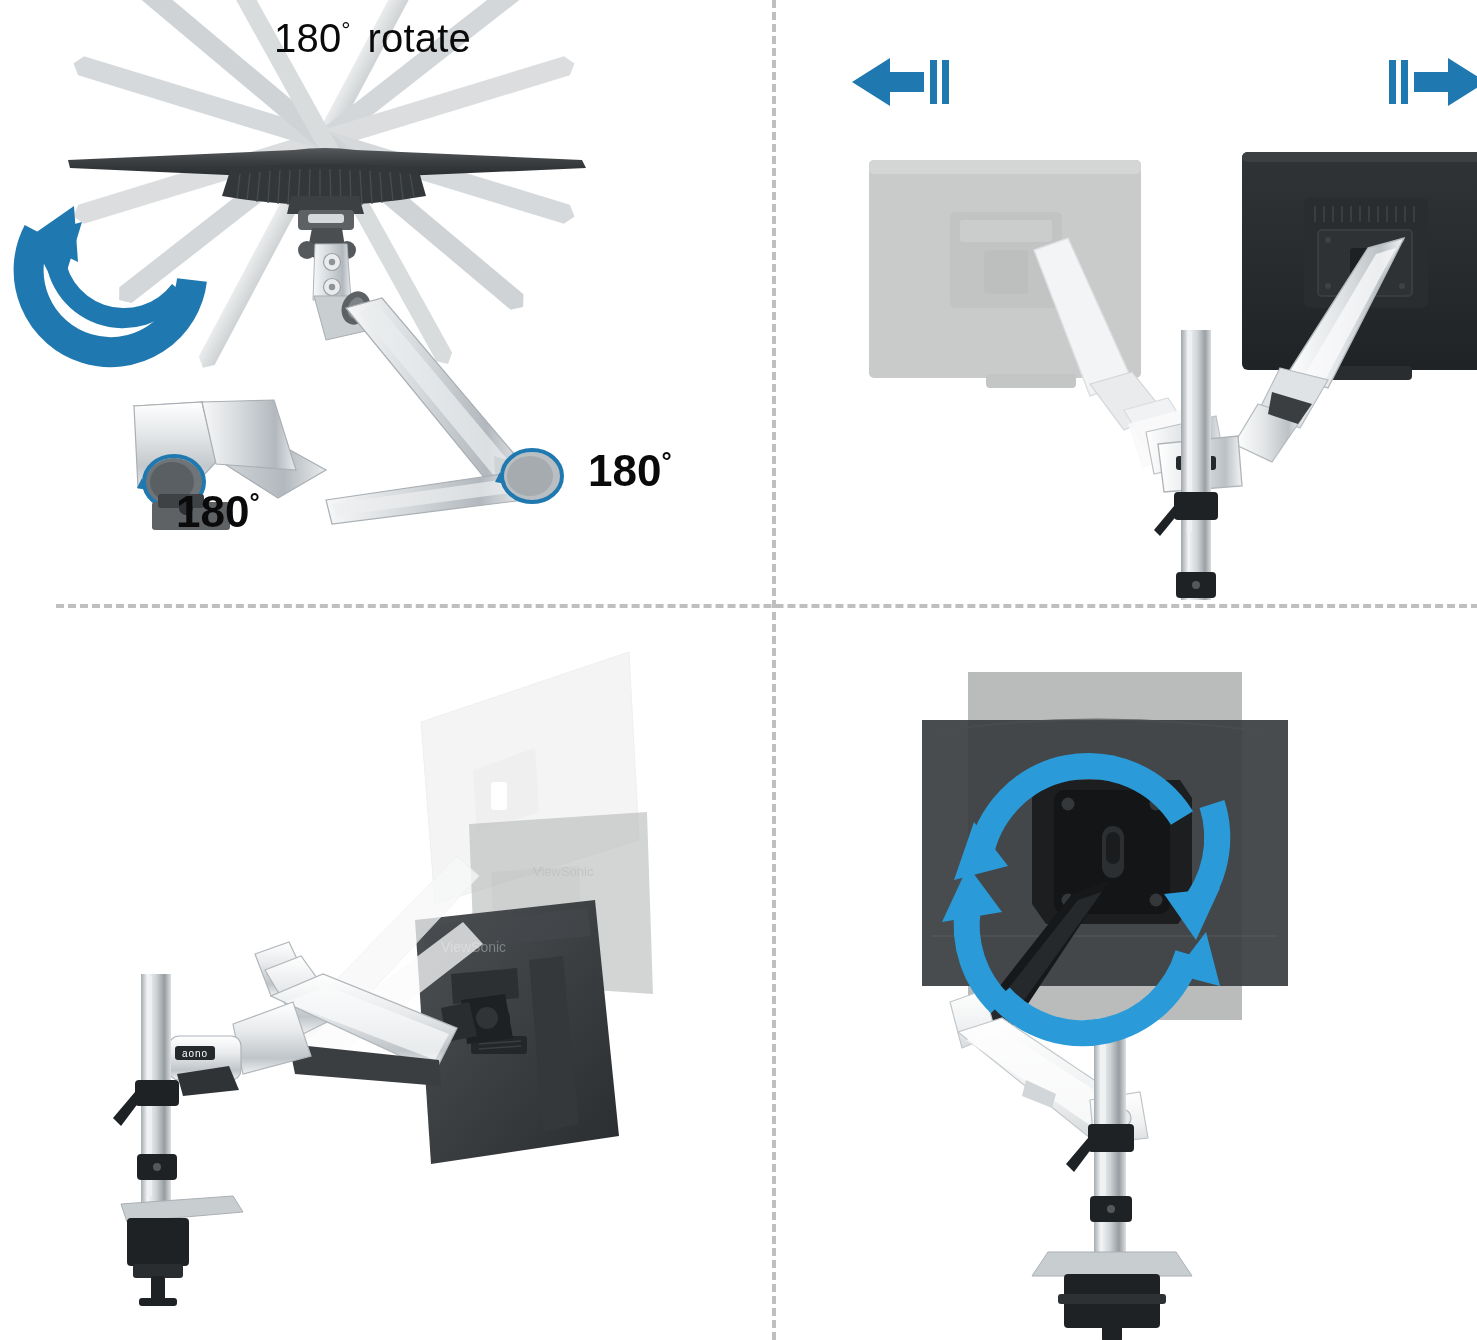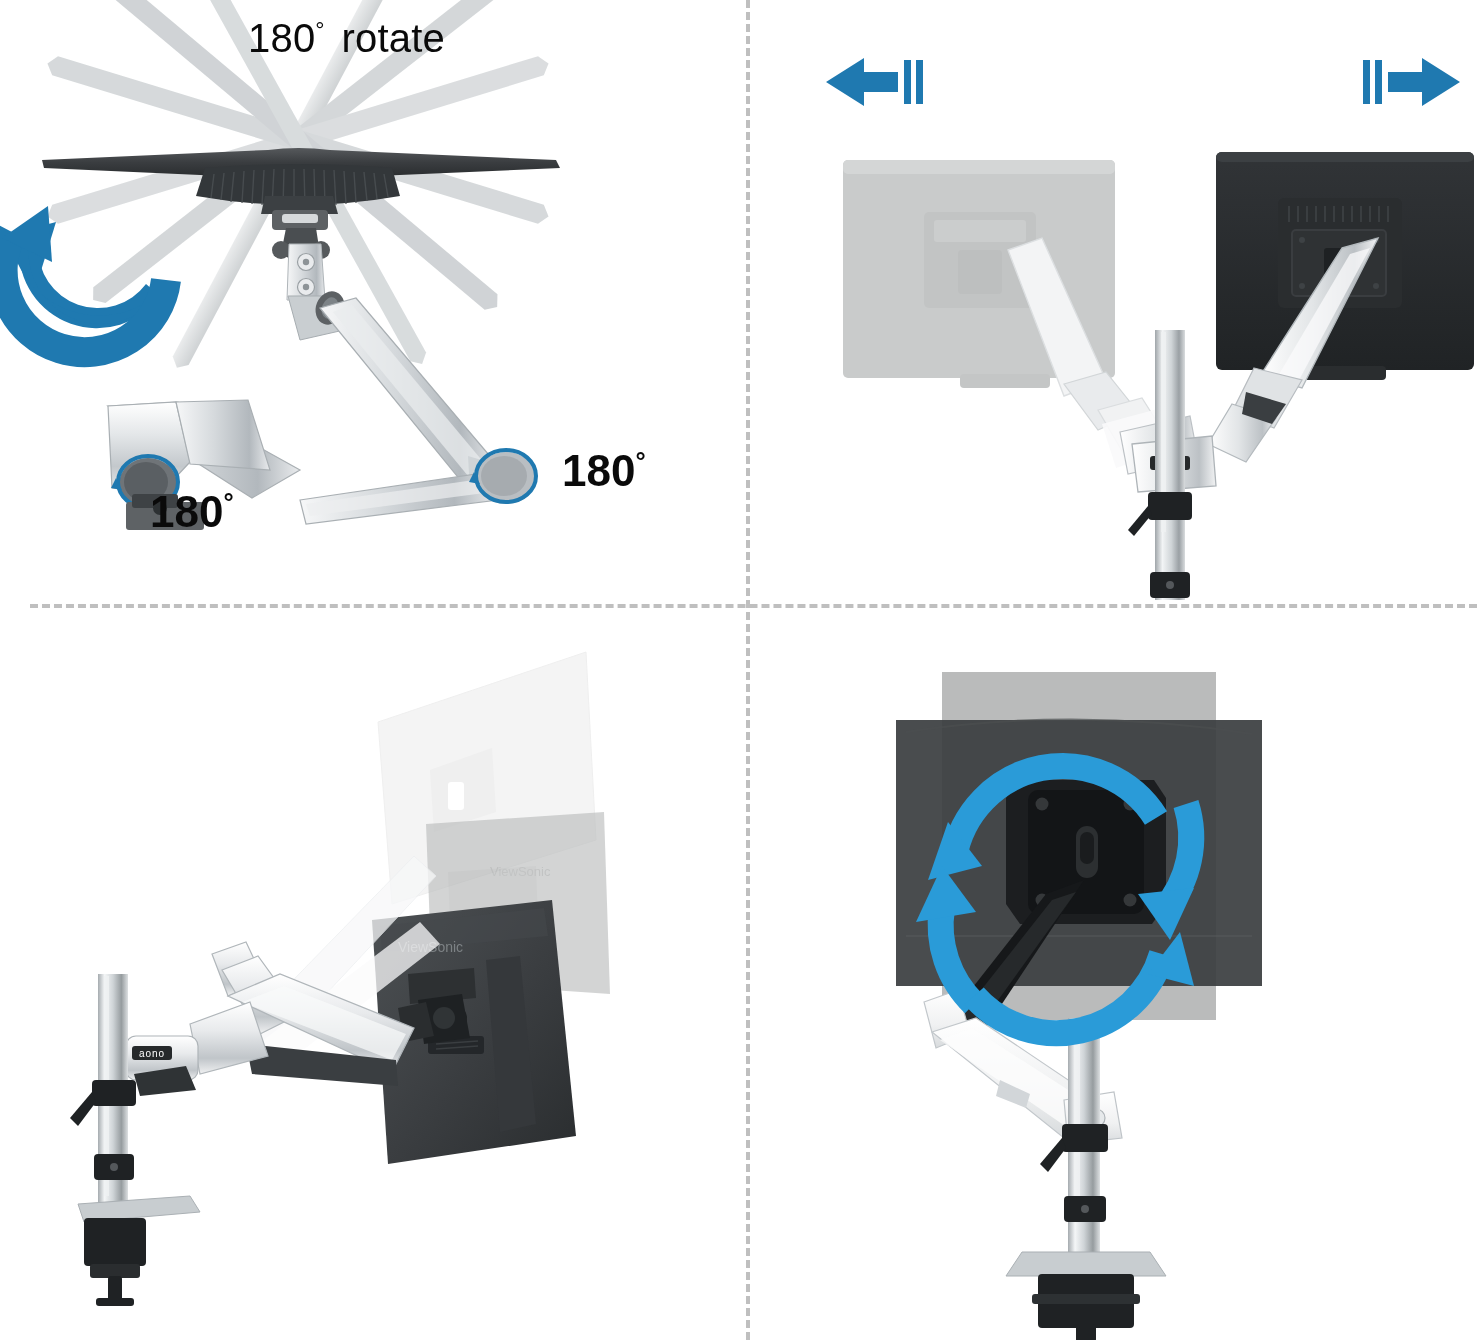--- a/index.html
+++ b/index.html
@@ -1,19 +1,19 @@
 <!DOCTYPE html>
 <html><head>
 <meta charset="utf-8">
 <style>
   html,body{margin:0;padding:0;background:#ffffff;}
   body{width:1477px;height:1340px;position:relative;overflow:hidden;
        font-family:"Liberation Sans","DejaVu Sans",sans-serif;color:#0a0a0a;}
 
-  .stage{position:absolute;inset:0;}
+  .stage{position:absolute;inset:0;margin-left:26px;}
 
   
   .div-v{position:absolute;left:746px;top:0;width:0;height:1340px;
          border-left:4px dashed #bfbfbf;}
   .div-h{position:absolute;left:30px;top:604px;width:1447px;height:0;
          border-top:4px dashed #bfbfbf;}
 
   
   .lbl{position:absolute;white-space:nowrap;line-height:1.12;}
   .t-title{font-size:40px;font-weight:400;letter-spacing:.2px;}
@@ -303,21 +303,21 @@
       </g>
       <g>
         <path d="M714 82 L676 58 L676 72 L642 72 L642 92 L676 92 L676 106 Z" fill="#1f79b0"></path>
         <rect x="629" y="60" width="7" height="44" fill="#1f79b0"></rect>
         <rect x="617" y="60" width="7" height="44" fill="#1f79b0"></rect>
       </g>
     </svg>
 
   </div>
 
-  <div class="abs" style="left:0;top:604px;width:746px;height:736px;">
+  <div class="abs" style="left:17px;top:604px;width:746px;height:736px;">
 
     <svg width="746" height="736" viewBox="0 0 746 736">
       <defs>
         <linearGradient id="bsil" x1="0" y1="0" x2="0" y2="1">
           <stop offset="0" stop-color="#ffffff"></stop>
             <stop offset="0.4" stop-color="#e8eaec"></stop>
           <stop offset="0.78" stop-color="#c0c5c9"></stop>
             <stop offset="1" stop-color="#f0f1f2"></stop>
         </linearGradient>
         <linearGradient id="bpost" x1="0" y1="0" x2="1" y2="0">

